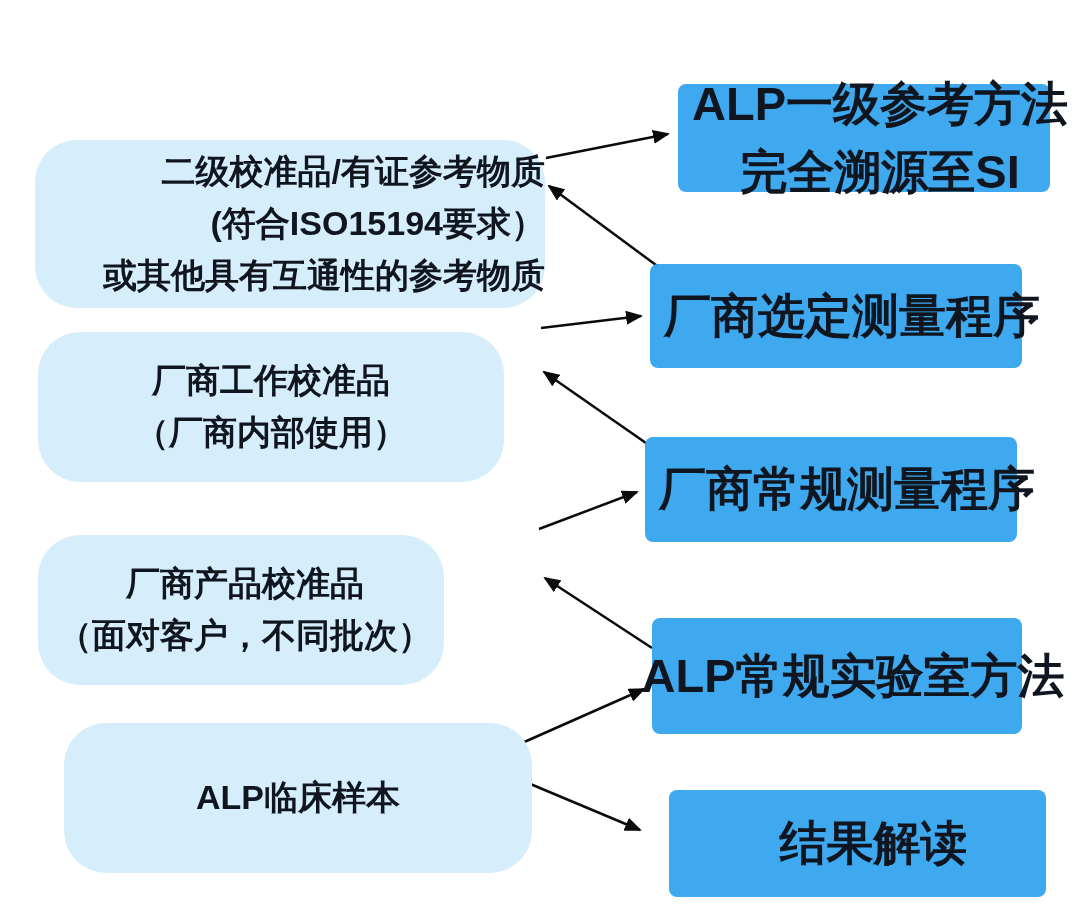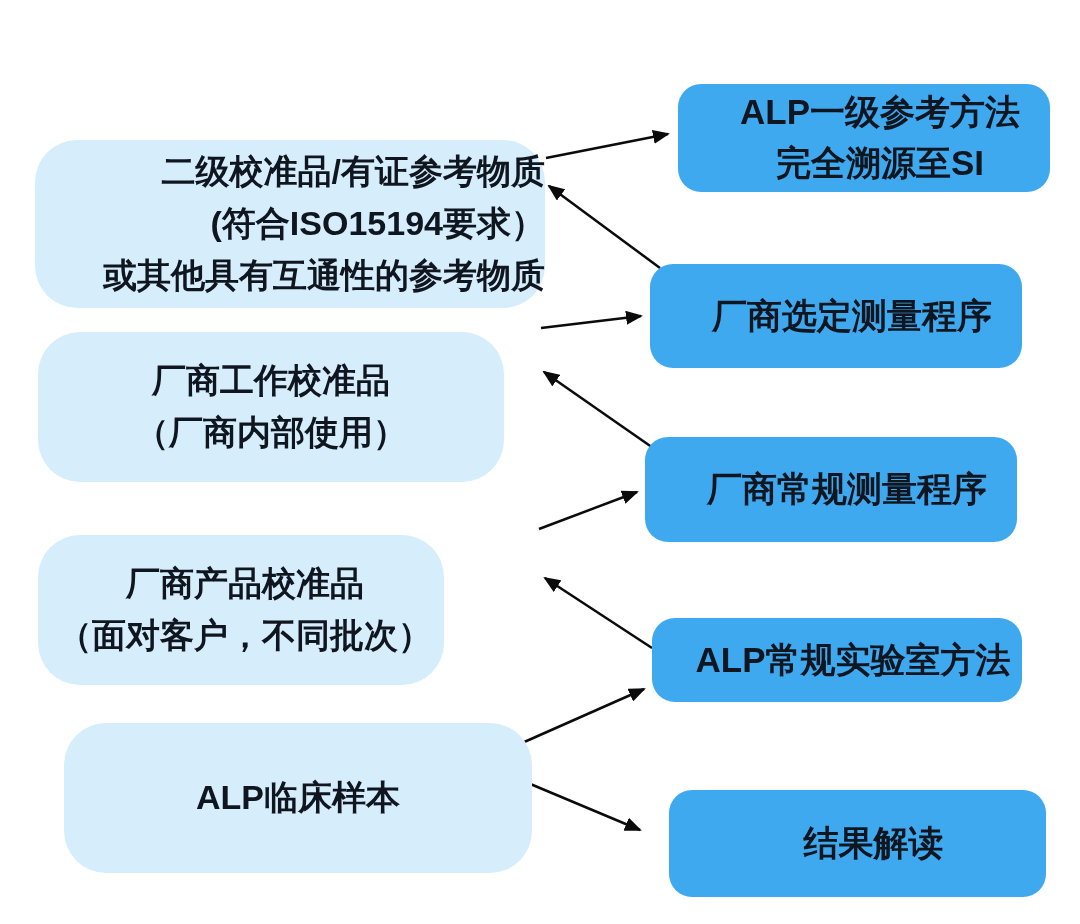--- a/index.html
+++ b/index.html
@@ -24,35 +24,35 @@
   }
   .node .line { white-space: nowrap; }
   .left-node {
     background: var(--left-fill, #d6eefb);
     border-radius: 42px;
     font-size: 34px;
     line-height: 1.52;
   }
   .right-node {
     background: var(--right-fill, #3fa9f0);
-    border-radius: 23px;
-    font-size: 35px;
+    border-radius: 8px;
+    font-size: 47px;
     line-height: 1.45;
     padding-left: 32px;
   }
   
   #n-l0 { left: 35px;  top: 140px; width: 510px; height: 168px; align-items: flex-end; }
   #n-l1 { left: 38px;  top: 332px; width: 466px; height: 150px; }
   #n-l2 { left: 38px;  top: 535px; width: 406px; height: 150px; padding-left: 8px; }
   #n-l3 { left: 64px;  top: 723px; width: 468px; height: 150px; }
   
   #n-r0 { left: 678px; top: 84px;  width: 372px; height: 108px; }
   #n-r1 { left: 650px; top: 264px; width: 372px; height: 104px; }
   #n-r2 { left: 645px; top: 437px; width: 372px; height: 105px; }
-  #n-r3 { left: 652px; top: 618px; width: 370px; height: 84px; }
+  #n-r3 { left: 652px; top: 618px; width: 370px; height: 116px; }
   #n-r4 { left: 669px; top: 790px; width: 377px; height: 107px; }
   .arrows {
     position: absolute;
     left: 0; top: 0;
     width: 1080px; height: 924px;
     pointer-events: none;
   }
   .arrows line {
     stroke: var(--arrow, #0b0b0b);
     stroke-width: 2.5;

